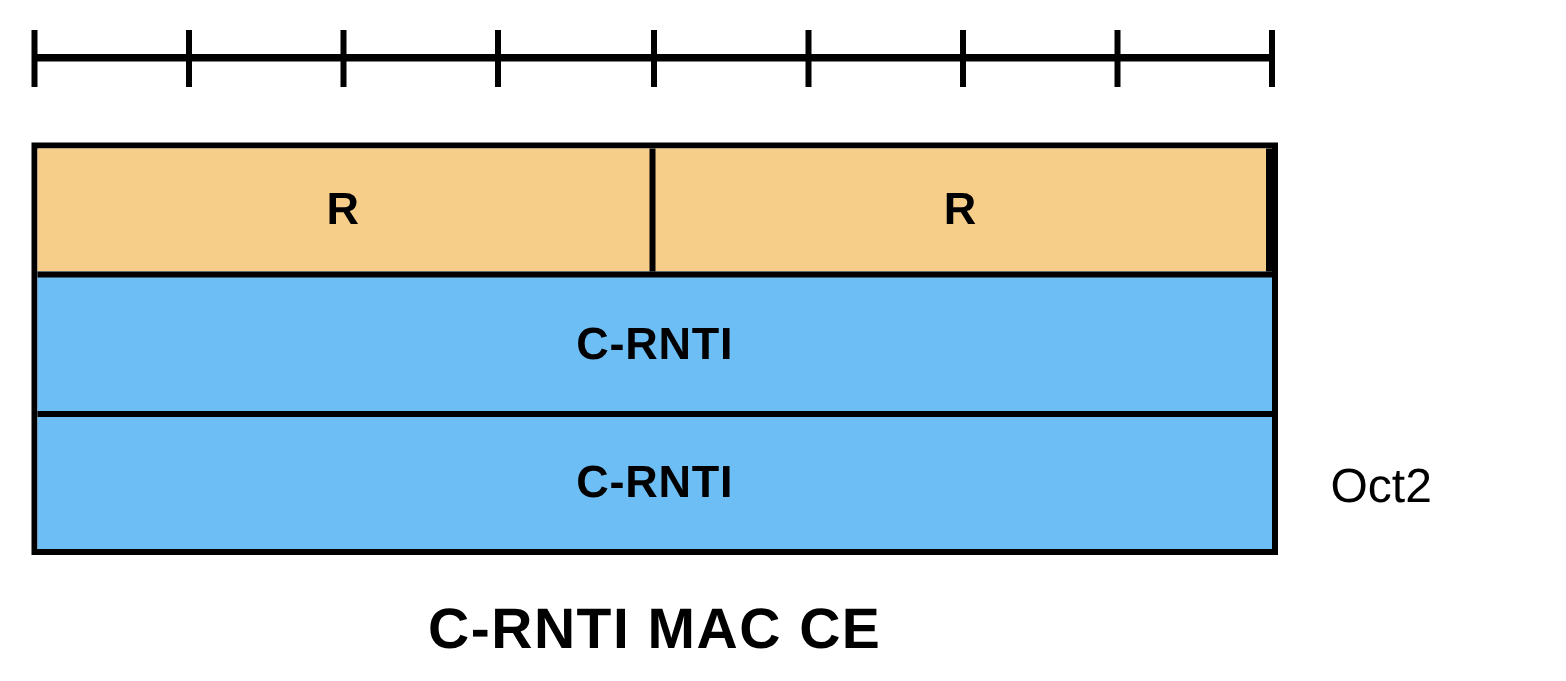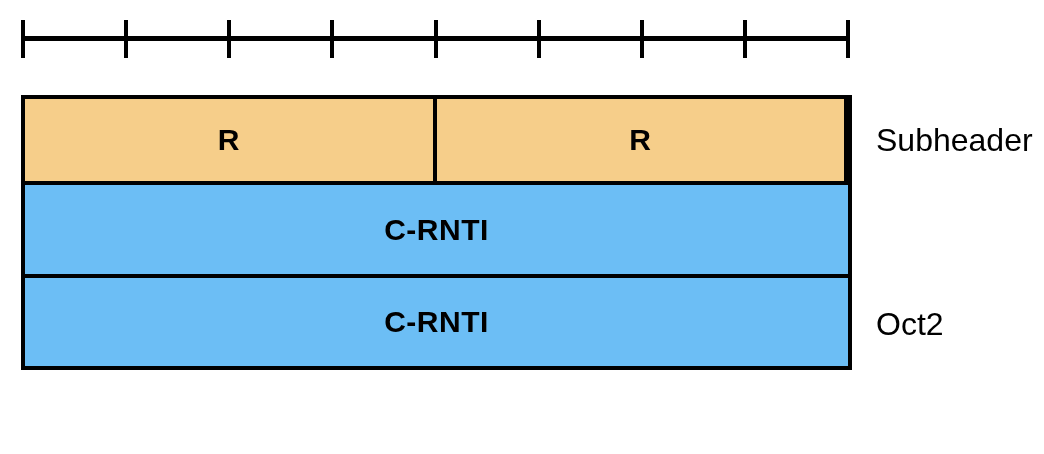--- a/index.html
+++ b/index.html
@@ -88,21 +88,21 @@
   .side-label {
     position: absolute;
     left: 876px;
     transform: translateY(-50%);
     font-size: 32px;
     font-weight: normal;
     white-space: nowrap;
   }
   .side-label.subheader { top: 140px; }
   .side-label.oct1 { top: 232px; }
-  .side-label.oct2 { top: 324px; }
+  .side-label.oct2 { top: 324px; margin-left: 11px; }
 
   
   .caption {
     position: absolute;
     left: 21px;
     top: 399px;
     width: 831px;
     text-align: center;
     font-size: 38px;
     font-weight: bold;
@@ -139,17 +139,17 @@
     <div class="row row-oct1">
       <div class="cell bits-8">C-RNTI</div>
     </div>
 
     <div class="row row-oct2">
       <div class="cell bits-8">C-RNTI</div>
     </div>
 
   </div>
 
-  <div class="side-label subheader">Subheader</div>
   <div class="side-label oct2">Oct2</div>
 
+  <div class="caption">C-RNTI MAC CE</div>
 
 </div>
 
 </body></html>

